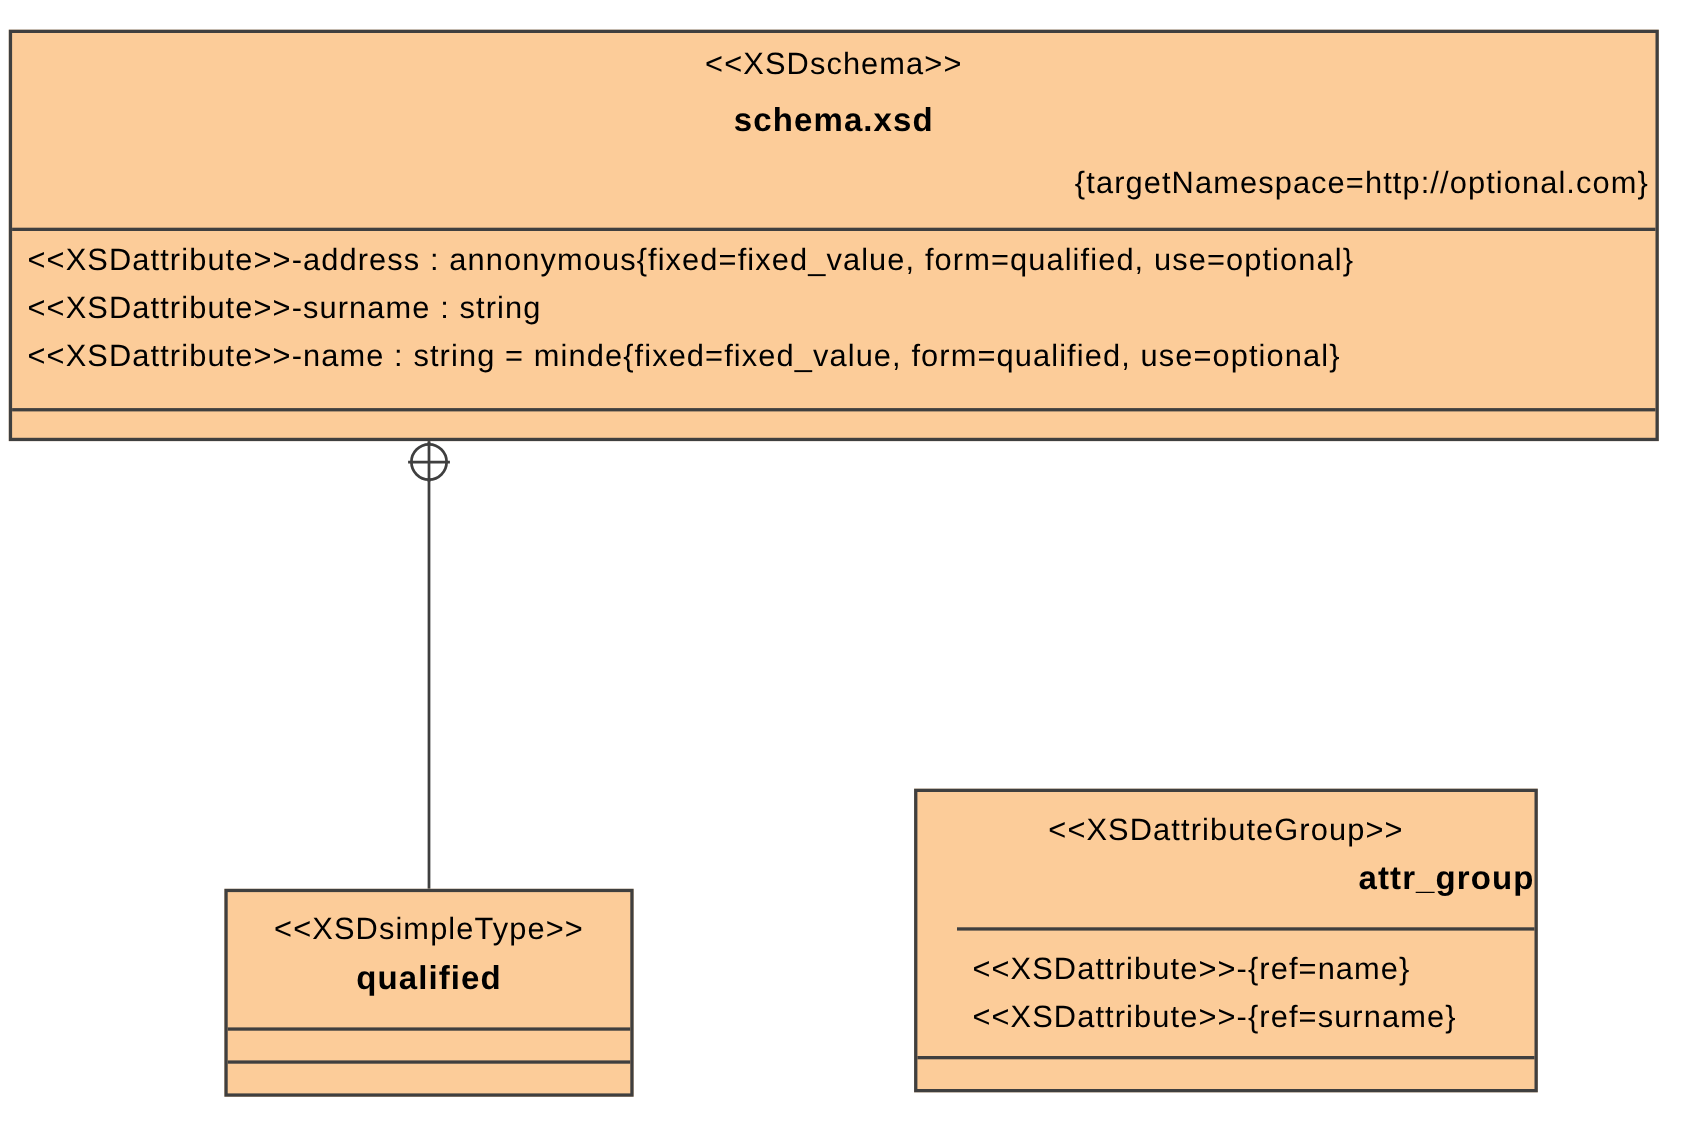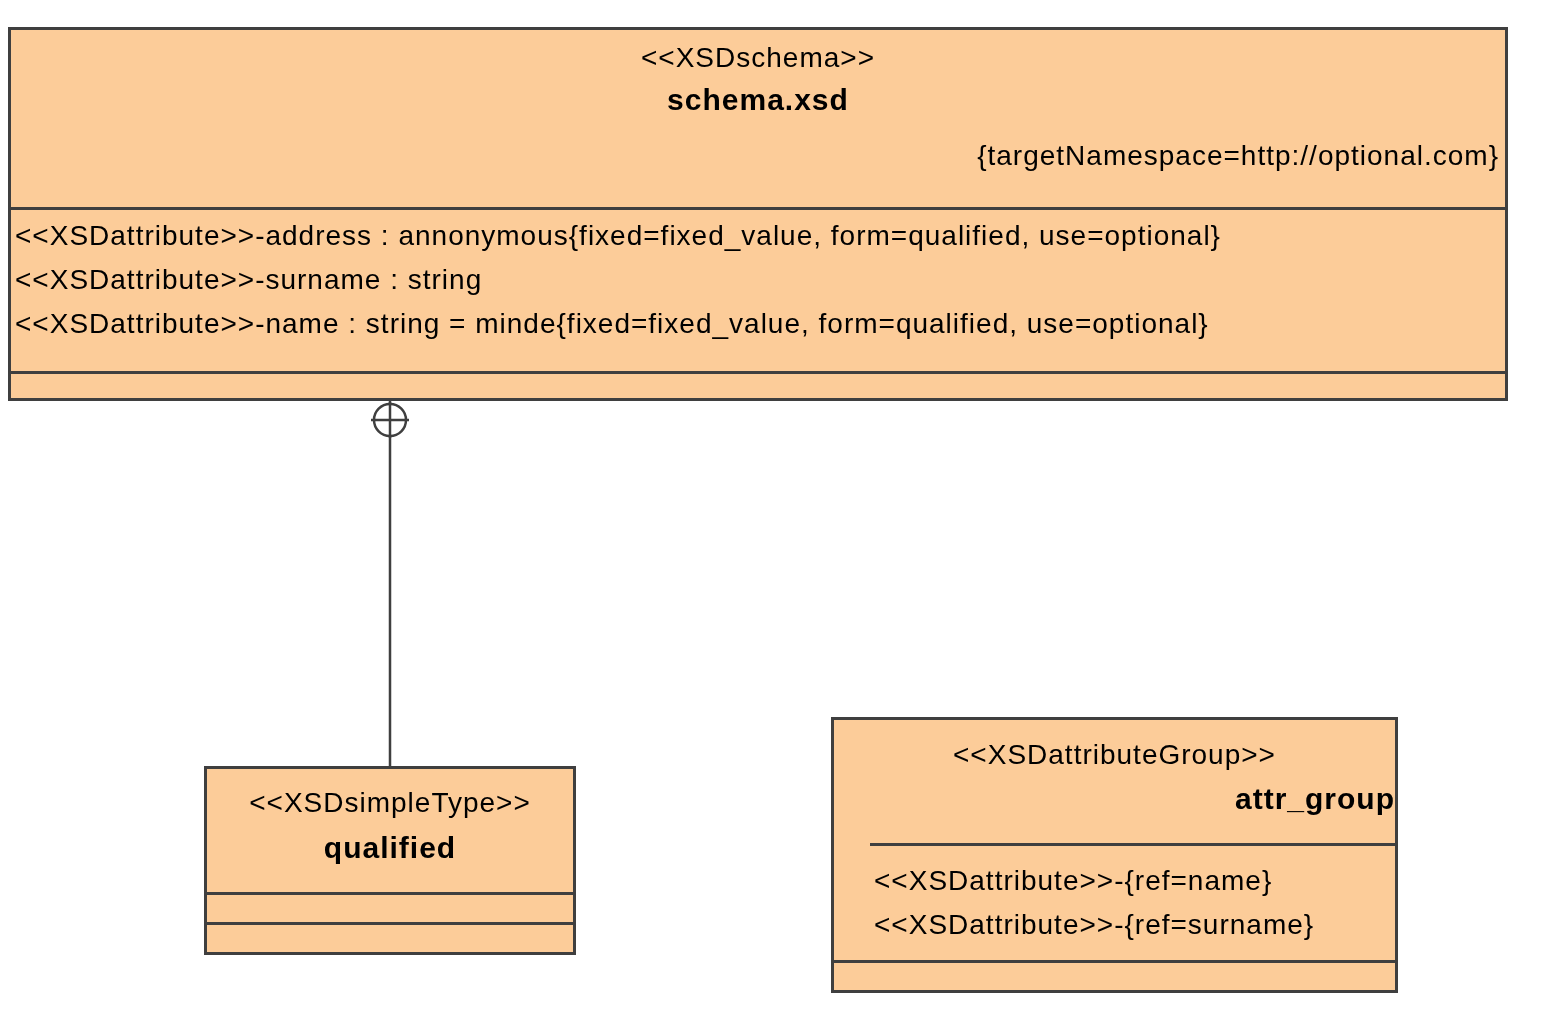--- a/index.html
+++ b/index.html
@@ -54,31 +54,31 @@
     letter-spacing: 1px;
     line-height: 34px;
     padding-right: 6px;
     white-space: nowrap;
   }
   .attr-line {
     font-size: 28px;
     letter-spacing: 1px;
     line-height: 44px;
     white-space: nowrap;
-    padding-left: 4px;
+    padding-left: 14px;
   }
   
   #schema-box { left: 8px; top: 27px; width: 1500px; height: 374px; }
   #schema-header { height: 177px; }
   #schema-header .stereo { padding-top: 11px; }
-  #schema-header .cname  { margin-top: 7px; }
+  #schema-header .cname  { margin-top: 17px; }
   #schema-header .tagged { margin-top: 21px; }
   #schema-attrs { height: 164px; padding-top: 4px; }
   
-  #simpletype-box { left: 204px; top: 766px; width: 372px; height: 189px; }
+  #simpletype-box { left: 204px; top: 808px; width: 372px; height: 189px; }
   #simpletype-header { height: 123px; }
   #simpletype-header .stereo { padding-top: 17px; }
   #simpletype-header .cname  { margin-top: 10px; }
   #simpletype-comp1 { height: 30px; }
   
   #attrgroup-box { left: 831px; top: 717px; width: 567px; height: 276px; }
   #attrgroup-header { height: 123px; }
   #attrgroup-header .stereo { padding-top: 18px; }
   #attrgroup-header .cname  { margin-top: 9px; text-align: right; }
   #attrgroup-attrs { height: 117px; padding-top: 13px; margin-left: 36px; }

